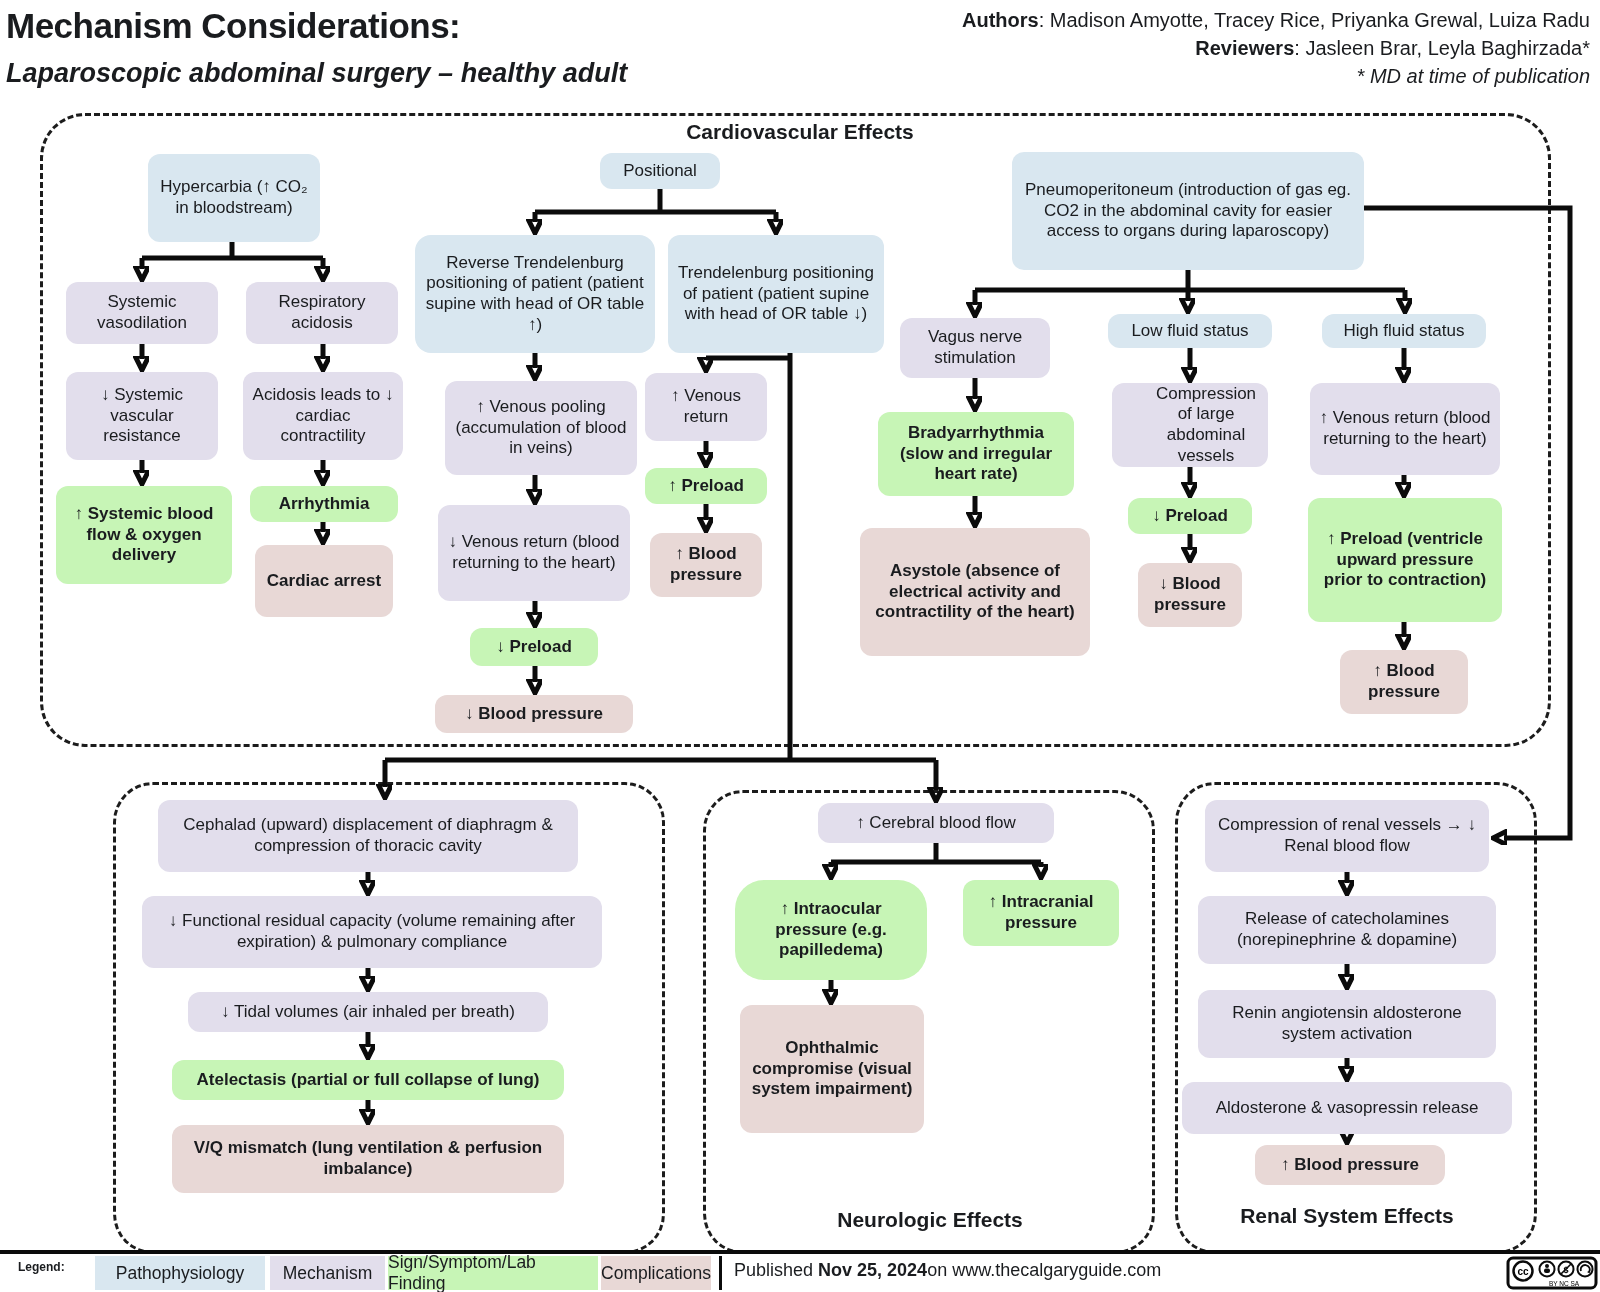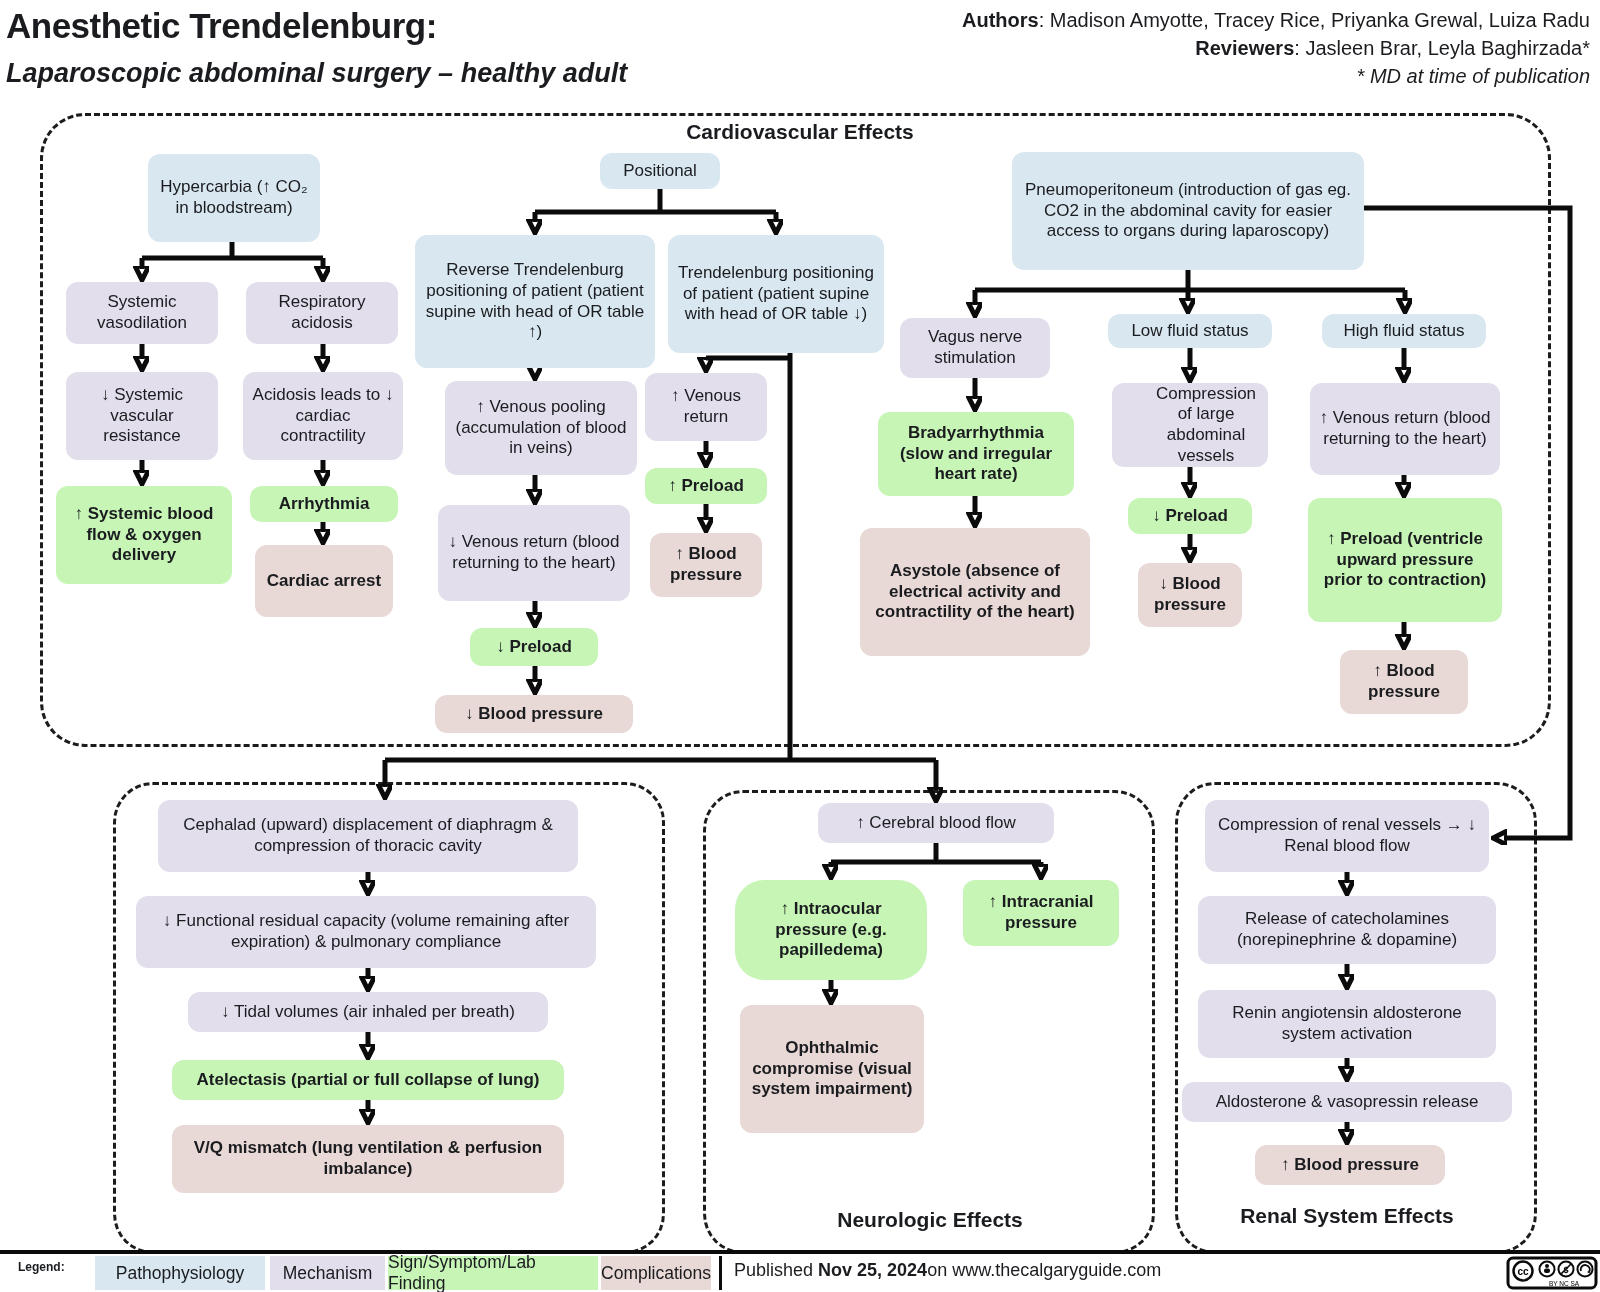--- a/index.html
+++ b/index.html
@@ -32,21 +32,21 @@
   .legend-div{position:absolute;left:719px;top:0;width:3px;height:34px;background:#0b0b0b;}
   .published{position:absolute;left:734px;top:4px;font-size:18px;}
   .published b{font-weight:bold;}
   .cc-badge{position:absolute;left:1506px;top:1256px;}
 </style>
 </head>
 <body>
 
 <div id="canvas">
 
-  <div class="hdr-title">Anesthetic Trendelenburg:</div>
+  <div class="hdr-title">Mechanism Considerations:</div>
   <div class="hdr-sub">Laparoscopic abdominal surgery – healthy adult</div>
   <div class="credits">
     <div><span class="lbl">Authors</span><span>:  Madison Amyotte, Tracey Rice, Priyanka Grewal, Luiza Radu</span></div>
     <div><span class="lbl">Reviewers</span><span>: Jasleen Brar, Leyla Baghirzada*</span></div>
     <div class="foot">* MD at time of publication</div>
   </div>
 
   <div class="secbox" style="left:40px;top:113px;width:1505px;height:628px;"></div>
   <div class="secbox" style="left:113px;top:782px;width:546px;height:466px;border-radius:40px;"></div>
   <div class="secbox" style="left:703px;top:790px;width:446px;height:458px;border-radius:40px;"></div>
@@ -122,21 +122,21 @@
 
   <div class="node n-patho" style="left:148px;top:154px;width:172px;height:88px;">Hypercarbia (↑ CO₂ in bloodstream)</div>
   <div class="node n-mech" style="left:66px;top:282px;width:152px;height:62px;">Systemic vasodilation</div>
   <div class="node n-mech" style="left:246px;top:282px;width:152px;height:62px;">Respiratory acidosis</div>
   <div class="node n-mech" style="left:66px;top:372px;width:152px;height:88px;">↓ Systemic vascular resistance</div>
   <div class="node n-sign" style="left:56px;top:486px;width:176px;height:98px;">↑ Systemic blood flow &amp; oxygen delivery</div>
   <div class="node n-mech" style="left:243px;top:372px;width:160px;height:88px;">Acidosis leads to ↓ cardiac contractility</div>
   <div class="node n-sign" style="left:250px;top:486px;width:148px;height:36px;">Arrhythmia</div>
   <div class="node n-comp" style="left:255px;top:545px;width:138px;height:72px;">Cardiac arrest</div>
   <div class="node n-patho" style="left:600px;top:153px;width:120px;height:36px;">Positional</div>
-  <div class="node n-patho" style="left:415px;top:235px;width:240px;height:133px;">Reverse Trendelenburg positioning of patient (patient supine with head of OR table ↑)</div>
+  <div class="node n-patho" style="left:415px;top:235px;width:240px;height:118px;border-radius:16px;">Reverse Trendelenburg positioning of patient (patient supine with head of OR table ↑)</div>
   <div class="node n-patho" style="left:668px;top:235px;width:216px;height:118px;">Trendelenburg positioning of patient (patient supine with head of OR table ↓)</div>
   <div class="node n-mech" style="left:438px;top:381px;width:192px;height:94px;margin-left:7px;">↑ Venous pooling (accumulation of blood in veins)</div>
   <div class="node n-mech" style="left:438px;top:505px;width:192px;height:96px;">↓ Venous return (blood returning to the heart)</div>
   <div class="node n-sign" style="left:470px;top:628px;width:128px;height:38px;">↓ Preload</div>
   <div class="node n-comp" style="left:435px;top:695px;width:198px;height:38px;">↓ Blood pressure</div>
   <div class="node n-mech" style="left:645px;top:373px;width:122px;height:68px;">↑ Venous return</div>
   <div class="node n-sign" style="left:645px;top:468px;width:122px;height:36px;">↑ Preload</div>
   <div class="node n-comp" style="left:650px;top:533px;width:112px;height:64px;">↑ Blood pressure</div>
   <div class="node n-patho" style="left:1012px;top:152px;width:352px;height:118px;">Pneumoperitoneum (introduction of gas eg. CO2 in the abdominal cavity for easier access to organs during laparoscopy)</div>
   <div class="node n-mech" style="left:900px;top:318px;width:150px;height:60px;">Vagus nerve stimulation</div>
@@ -145,34 +145,34 @@
   <div class="node n-sign" style="left:878px;top:412px;width:196px;height:84px;">Bradyarrhythmia (slow and irregular heart rate)</div>
   <div class="node n-comp" style="left:860px;top:528px;width:230px;height:128px;">Asystole (absence of electrical activity and contractility of the heart)</div>
   <div class="node n-mech" style="left:1112px;top:383px;width:156px;height:84px;padding-left:40px;">Compression of large abdominal vessels</div>
   <div class="node n-sign" style="left:1128px;top:498px;width:124px;height:36px;">↓ Preload</div>
   <div class="node n-comp" style="left:1138px;top:563px;width:104px;height:64px;">↓ Blood pressure</div>
   <div class="node n-mech" style="left:1310px;top:383px;width:190px;height:92px;">↑ Venous return (blood returning to the heart)</div>
   <div class="node n-sign" style="left:1308px;top:498px;width:194px;height:124px;">↑ Preload (ventricle upward pressure prior to contraction)</div>
   <div class="node n-comp" style="left:1340px;top:650px;width:128px;height:64px;">↑ Blood pressure</div>
 
   <div class="node n-mech" style="left:158px;top:800px;width:420px;height:72px;">Cephalad (upward) displacement of diaphragm &amp; compression of thoracic cavity</div>
-  <div class="node n-mech" style="left:136px;top:896px;width:460px;height:72px;">↓ Functional residual capacity (volume remaining after expiration) &amp; pulmonary compliance</div>
+  <div class="node n-mech" style="left:142px;top:896px;width:460px;height:72px;">↓ Functional residual capacity (volume remaining after expiration) &amp; pulmonary compliance</div>
   <div class="node n-mech" style="left:188px;top:992px;width:360px;height:40px;">↓ Tidal volumes (air inhaled per breath)</div>
   <div class="node n-sign" style="left:172px;top:1060px;width:392px;height:40px;">Atelectasis (partial or full collapse of lung)</div>
   <div class="node n-comp" style="left:172px;top:1125px;width:392px;height:68px;">V/Q mismatch (lung ventilation &amp; perfusion imbalance)</div>
 
   <div class="node n-mech" style="left:818px;top:803px;width:236px;height:40px;">↑ Cerebral blood flow</div>
   <div class="node n-sign" style="left:735px;top:880px;width:192px;height:100px;border-radius:29px;">↑ Intraocular pressure (e.g. papilledema)</div>
   <div class="node n-sign" style="left:963px;top:880px;width:156px;height:66px;">↑ Intracranial pressure</div>
   <div class="node n-comp" style="left:740px;top:1005px;width:184px;height:128px;">Ophthalmic compromise (visual system impairment)</div>
 
   <div class="node n-mech" style="left:1205px;top:800px;width:284px;height:72px;">Compression of renal vessels → ↓ Renal blood flow</div>
   <div class="node n-mech" style="left:1198px;top:896px;width:298px;height:68px;">Release of catecholamines (norepinephrine &amp; dopamine)</div>
   <div class="node n-mech" style="left:1198px;top:990px;width:298px;height:68px;">Renin angiotensin aldosterone system activation</div>
-  <div class="node n-mech" style="left:1182px;top:1082px;width:330px;height:40px;">Aldosterone &amp; vasopressin release</div>
+  <div class="node n-mech" style="left:1182px;top:1082px;width:330px;height:52px;">Aldosterone &amp; vasopressin release</div>
   <div class="node n-comp" style="left:1255px;top:1145px;width:190px;height:40px;">↑ Blood pressure</div>
 
   <div class="legend-bar-line"></div>
   <div class="legend-row">
     <span class="legend-label">Legend:</span>
     <span class="sw sw0">Pathophysiology</span>
     <span class="sw sw1">Mechanism</span>
     <span class="sw sw2">Sign/Symptom/Lab Finding</span>
     <span class="sw sw3">Complications</span>
     <span class="legend-div"></span>

